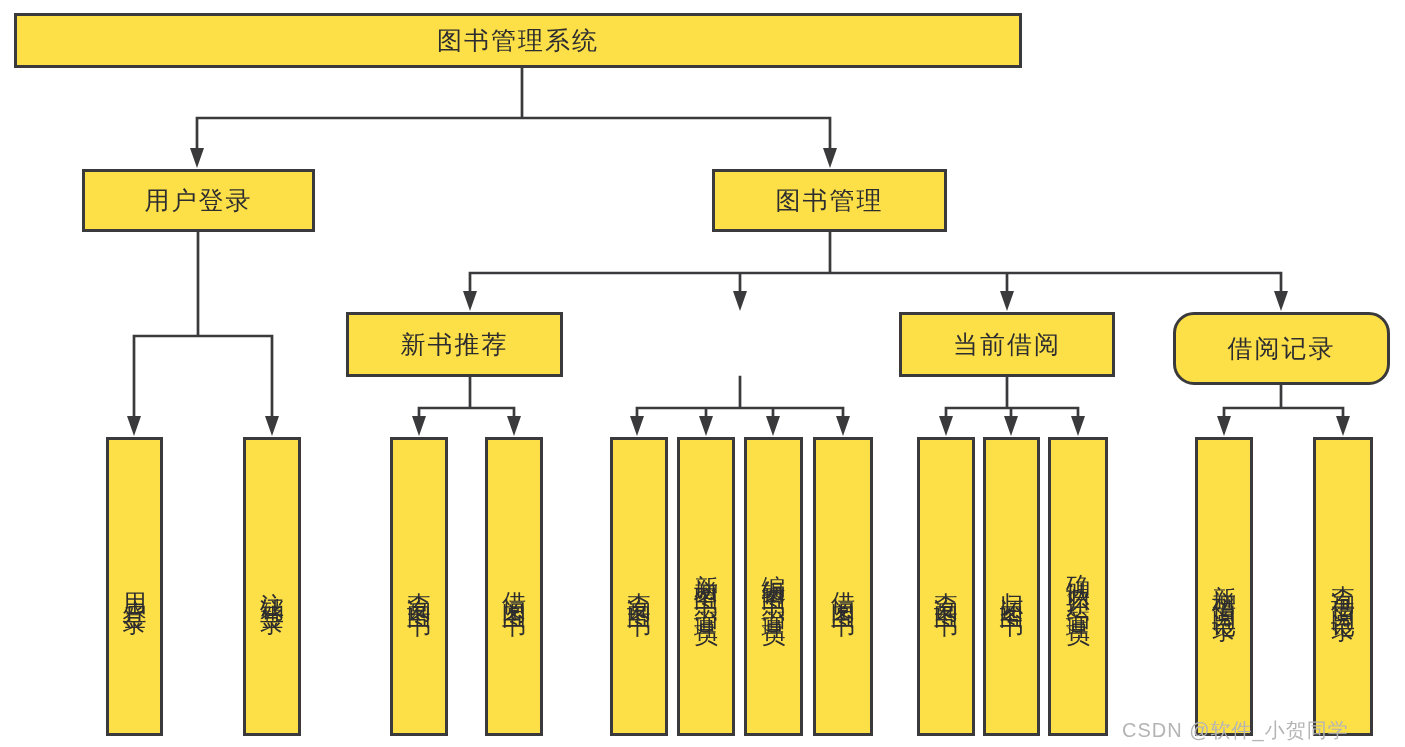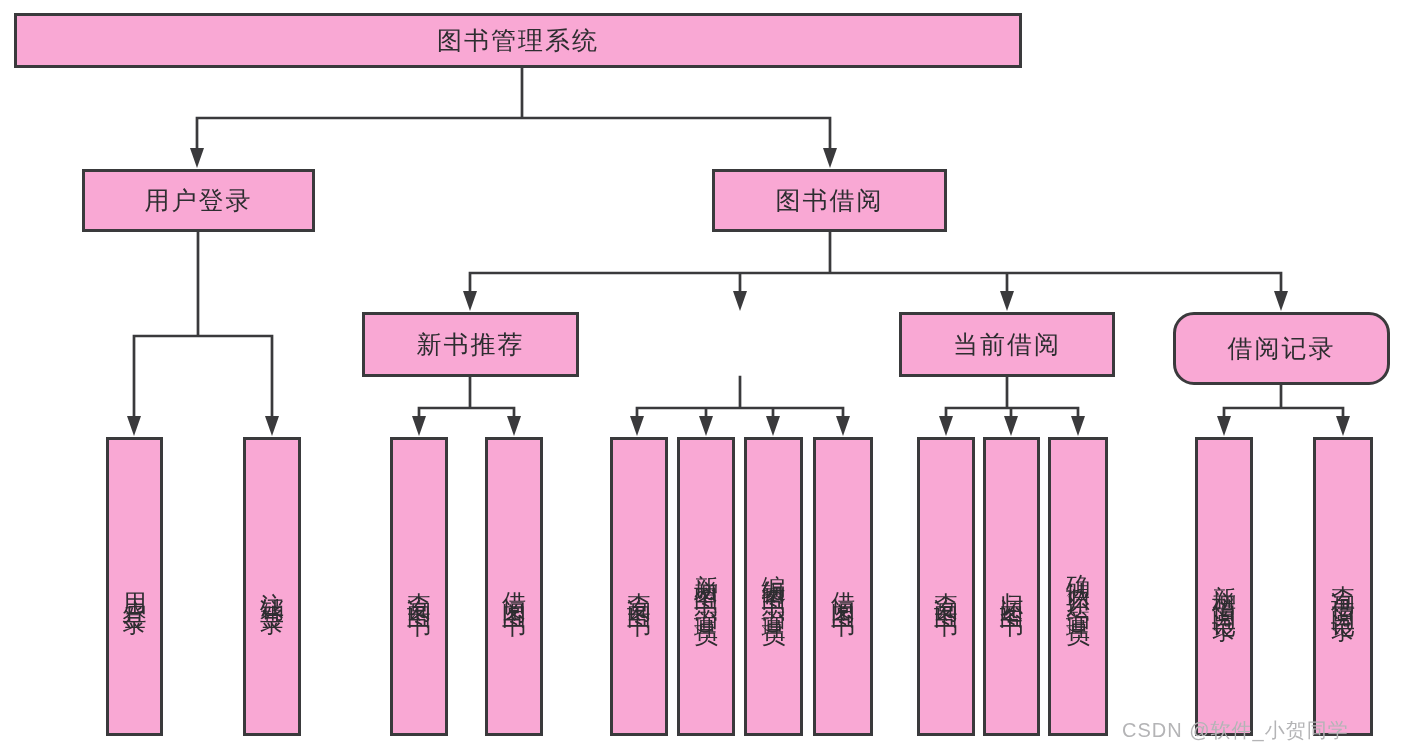--- a/index.html
+++ b/index.html
@@ -17,21 +17,21 @@
   }
   .connectors {
     position: absolute;
     left: 0;
     top: 0;
     z-index: 1;
   }
   .box {
     position: absolute;
     box-sizing: border-box;
-    background: #f9a8d4;
+    background: #fde047;
     border: 3px solid #3a3a3c;
     display: flex;
     align-items: center;
     justify-content: center;
     color: #2d2d30;
     font-size: 25px;
     letter-spacing: 2px;
     z-index: 2;
     white-space: nowrap;
   }
@@ -104,23 +104,23 @@
       <polygon points="1071,416 1085,416 1078,436"></polygon>
 
       <polygon points="1217,416 1231,416 1224,436"></polygon>
       <polygon points="1336,416 1350,416 1343,436"></polygon>
     </g>
   </svg>
 
   <div class="box" style="left:14px; top:13px; width:1008px; height:55px;">图书管理系统</div>
 
   <div class="box" style="left:82px; top:169px; width:233px; height:63px;">用户登录</div>
-  <div class="box" style="left:712px; top:169px; width:235px; height:63px;">图书借阅</div>
+  <div class="box" style="left:712px; top:169px; width:235px; height:63px;">图书管理</div>
 
-  <div class="box" style="left:362px; top:312px; width:217px; height:65px;">新书推荐</div>
+  <div class="box" style="left:346px; top:312px; width:217px; height:65px;">新书推荐</div>
   <div class="box" style="left:899px; top:312px; width:216px; height:65px;">当前借阅</div>
   <div class="box" style="left:1173px; top:312px; width:217px; height:73px;border-radius:21px;">借阅记录</div>
 
   <div class="box leaf" style="left:106px; top:437px; width:57px; height:299px;">
     <span class="vtext">用户登录</span>
   </div>
   <div class="box leaf" style="left:243px; top:437px; width:58px; height:299px;">
     <span class="vtext">注销登录</span>
   </div>
 

